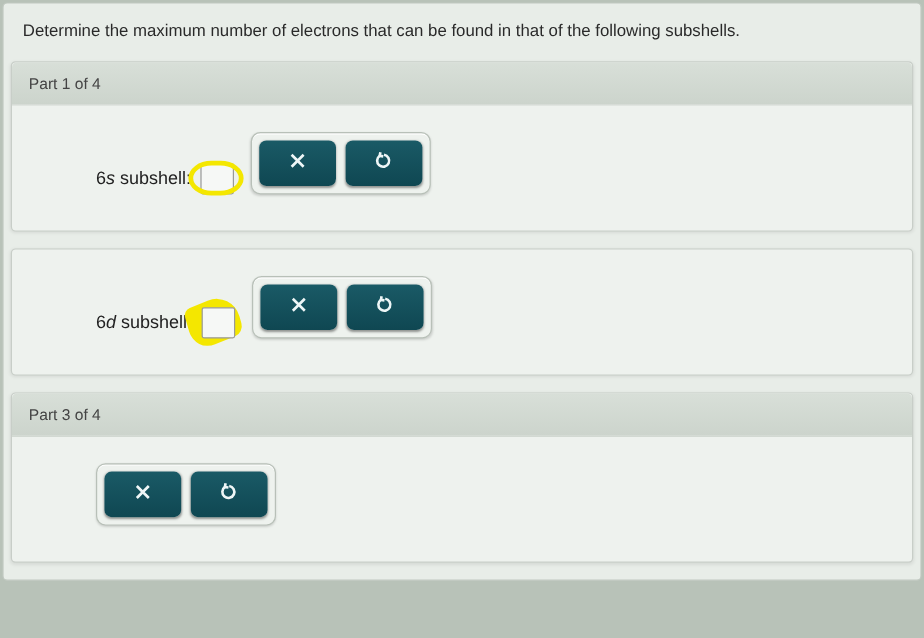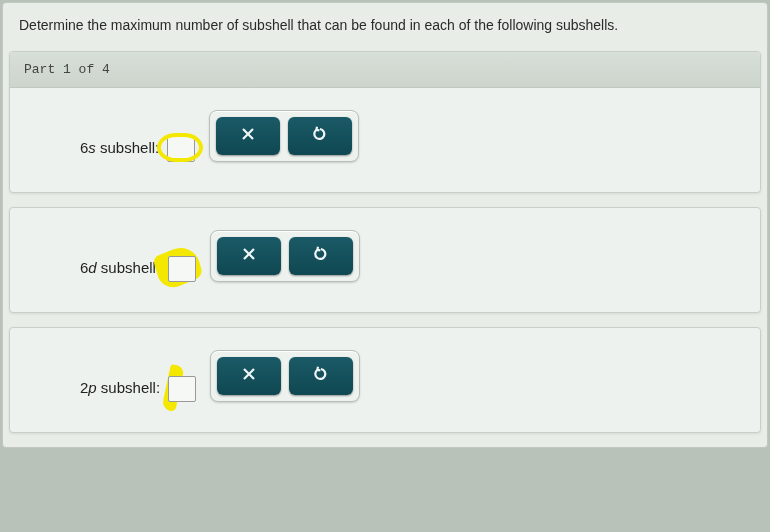--- a/index.html
+++ b/index.html
@@ -30,21 +30,20 @@
     background: #eef2ee;
     box-shadow: 0 1px 3px rgba(0,0,0,0.08);
   }
   .part-header {
     background: linear-gradient(#d8dfd8, #ccd4cc);
     border-bottom: 1px solid #c0c8c0;
     padding: 10px 14px;
     font-size: 13px;
     color: #444;
     border-radius: 4px 4px 0 0;
-    font-family: Liberation Mono, monospace;
   }
   .part-body {
     padding: 22px 18px 30px 70px;
     display: flex;
     align-items: flex-end;
     gap: 14px;
   }
   .subshell-label {
     font-size: 15px;
     color: #222;
@@ -124,21 +123,21 @@
     align-items: center;
     justify-content: center;
     box-shadow: 0 1px 2px rgba(0,0,0,0.4);
   }
   .btn svg { width: 16px; height: 16px; stroke: #eef6f7; stroke-width: 2.2; fill: none; }
 </style>
 </head>
 <body>
 
 <div class="container">
-  <div class="question-text">Determine the maximum number of subshell that can be found in each of the following subshells.</div>
+  <div class="question-text">Determine the maximum number of electrons that can be found in that of the following subshells.</div>
 
   <div class="part">
     <div class="part-header">Part 1 of 4</div>
     <div class="part-body">
       <span class="subshell-label">
         <span class="n">6</span><span class="l">s</span><span> subshell:</span>
         <span class="hl1">
           <input class="answer-box" style="">
         </span>
       </span>
@@ -176,27 +175,22 @@
           <span><svg viewBox="0 0 16 16">
                 <path d="M4.5 3.8 A5 5 0 1 0 8 3"></path>
                 <path d="M5 0.8 L4.4 3.9 L7.4 4.3"></path>
               </svg></span>
         </button>
       </span>
     </div>
   </div>
 
   <div class="part">
+    <div class="part-header">Part 3 of 4</div>
     <div class="part-body">
-      <span class="subshell-label">
-        <span class="n">2</span><span class="l">p</span><span> subshell:</span>
-        <span class="hl3">
-          <input class="answer-box" style="">
-        </span>
-      </span>
       <span class="btn-group">
         <button class="btn">
           <span><svg viewBox="0 0 16 16">
                 <path d="M3 3 L13 13 M13 3 L3 13"></path>
               </svg></span>
         </button>
         <button class="btn">
           <span><svg viewBox="0 0 16 16">
                 <path d="M4.5 3.8 A5 5 0 1 0 8 3"></path>
                 <path d="M5 0.8 L4.4 3.9 L7.4 4.3"></path>

